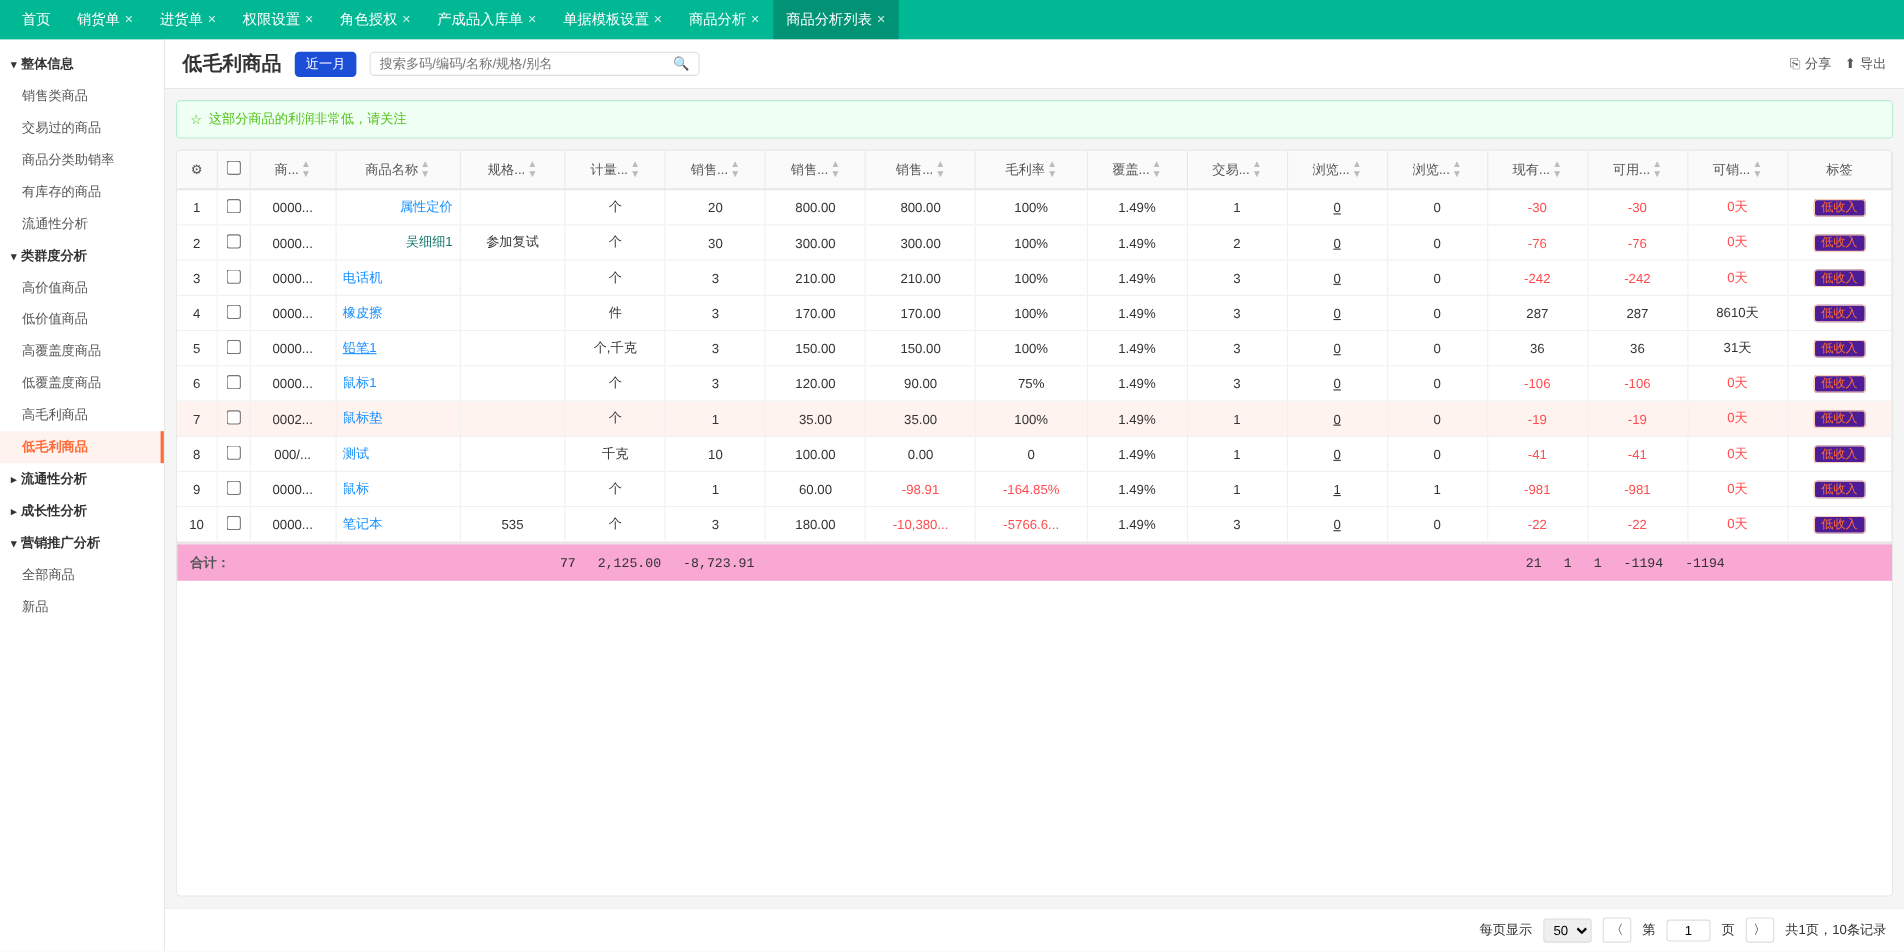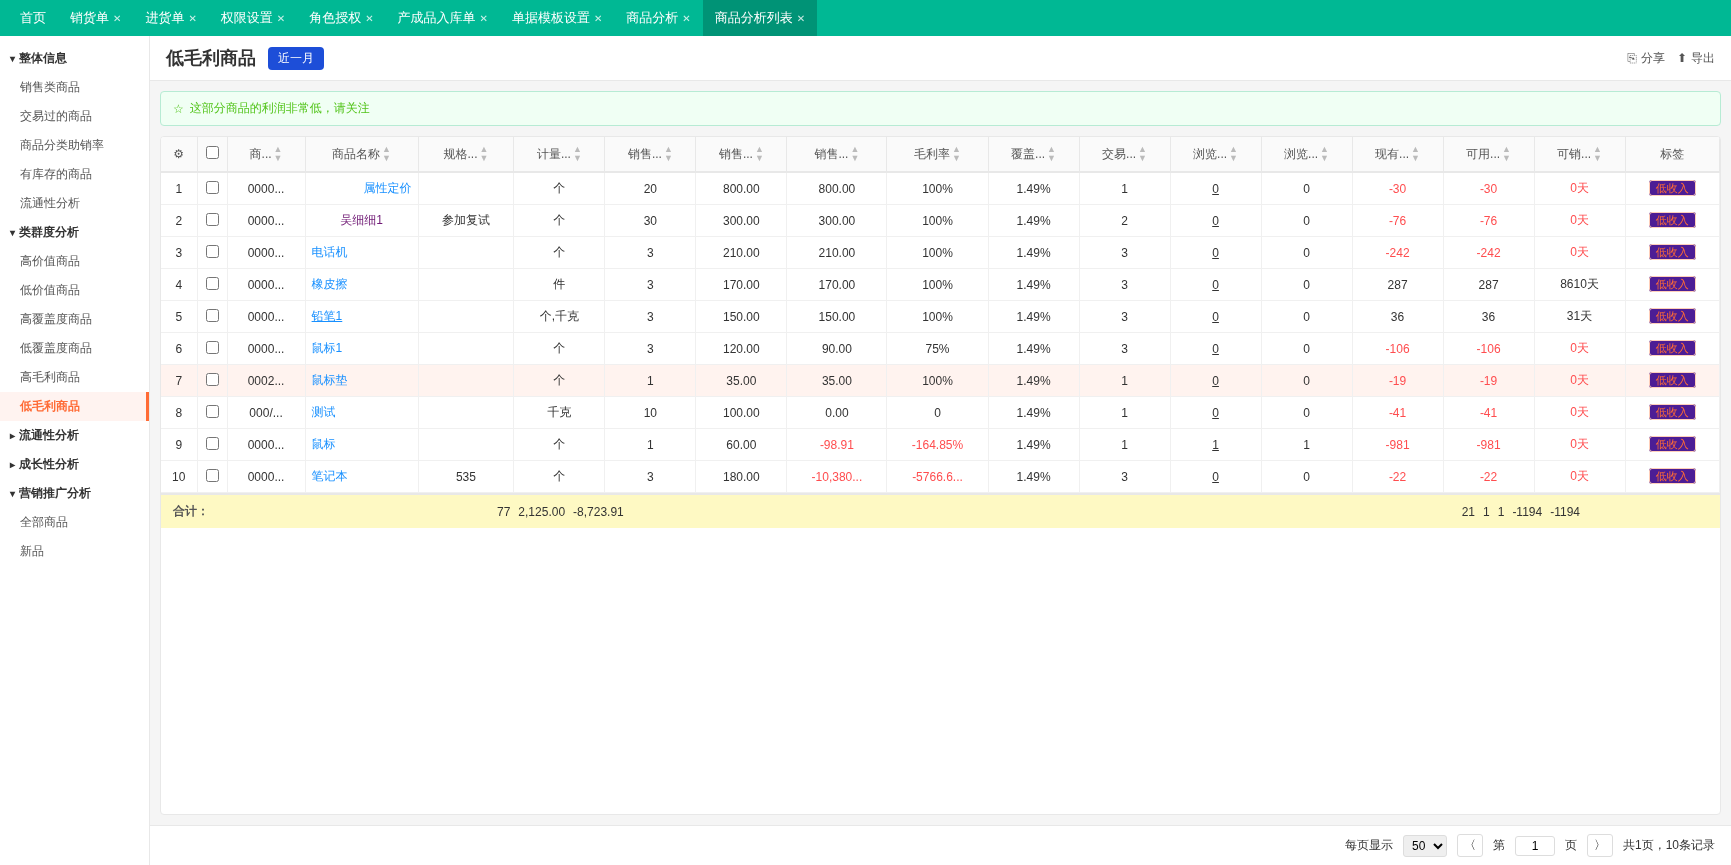--- a/index.html
+++ b/index.html
@@ -192,47 +192,48 @@
       border: 1px solid #ffcfba;
       border-radius: 3px;
       padding: 1px 6px;
       font-size: 11px;
     }
     .underline { text-decoration: underline; cursor: pointer; }
     .sort-arrows { color: #bbb; font-size: 9px; display: flex; flex-direction: column; line-height: 1; }
 
     
     .table-footer {
-      background: #fef9c3;
+      background: #f9a8d4;
       border-top: 2px solid #e8e8e8;
       padding: 8px 12px;
       display: flex;
       align-items: center;
-      gap: 8px;
+      gap: 20px;
       font-size: 12px;
     }
     .footer-label { color: #555; font-weight: bold; }
-    .footer-value { color: #333; }
+    .footer-value { color: #333; font-family: Liberation Mono, monospace; }
 
     
     .pagination-bar {
       background: #fff;
       border-top: 1px solid #e8e8e8;
       padding: 8px 16px;
       display: flex;
       align-items: center;
       justify-content: flex-end;
       gap: 10px;
       font-size: 12px;
     }
     .pagination-bar select {
       border: 1px solid #ddd;
       border-radius: 3px;
       padding: 2px 4px;
       font-size: 12px;
+      text-align: center;
     }
     .page-btn {
       padding: 2px 6px;
       border: 1px solid #ddd;
       border-radius: 3px;
       cursor: pointer;
       background: #fff;
       font-size: 12px;
     }
     .page-input {
@@ -328,20 +329,24 @@
     </div>
     <div class="sidebar-item">全部商品</div>
     <div class="sidebar-item">新品</div>
   </div>
 
   <div class="content">
 
     <div class="content-header">
       <span class="page-title">低毛利商品</span>
       <button class="date-btn">近一月</button>
+      <div class="search-box">
+        <input type="text" placeholder="搜索多码/编码/名称/规格/别名" style="">
+        <span style="color:#bbb;">🔍</span>
+      </div>
       <div class="header-actions">
         <div class="action-btn">
           <span>⎘</span>
           <span>分享</span>
         </div>
         <div class="action-btn">
           <span>⬆</span>
           <span>导出</span>
         </div>
       </div>
@@ -477,21 +482,21 @@
       <td>0</td>
       <td class="red-text">-30</td>
       <td class="red-text">-30</td>
       <td class="red-text">0天</td>
       <td><span class="orange-tag">低收入</span></td>
     </tr>
             <tr>
       <td>2</td>
       <td><input type="checkbox" style=""></td>
       <td>0000...</td>
-      <td style="text-align:center;color:#701a75;cursor:pointer;margin-left:16px;">吴细细1</td>
+      <td style="text-align:right;color:#0f766e;cursor:pointer;margin-left:16px;">吴细细1</td>
       <td>参加复试</td>
       <td>个</td>
       <td>30</td>
       <td>300.00</td>
       <td class="">300.00</td>
       <td class="">100%</td>
       <td>1.49%</td>
       <td>2</td>
       <td class="underline">0</td>
       <td>0</td>

